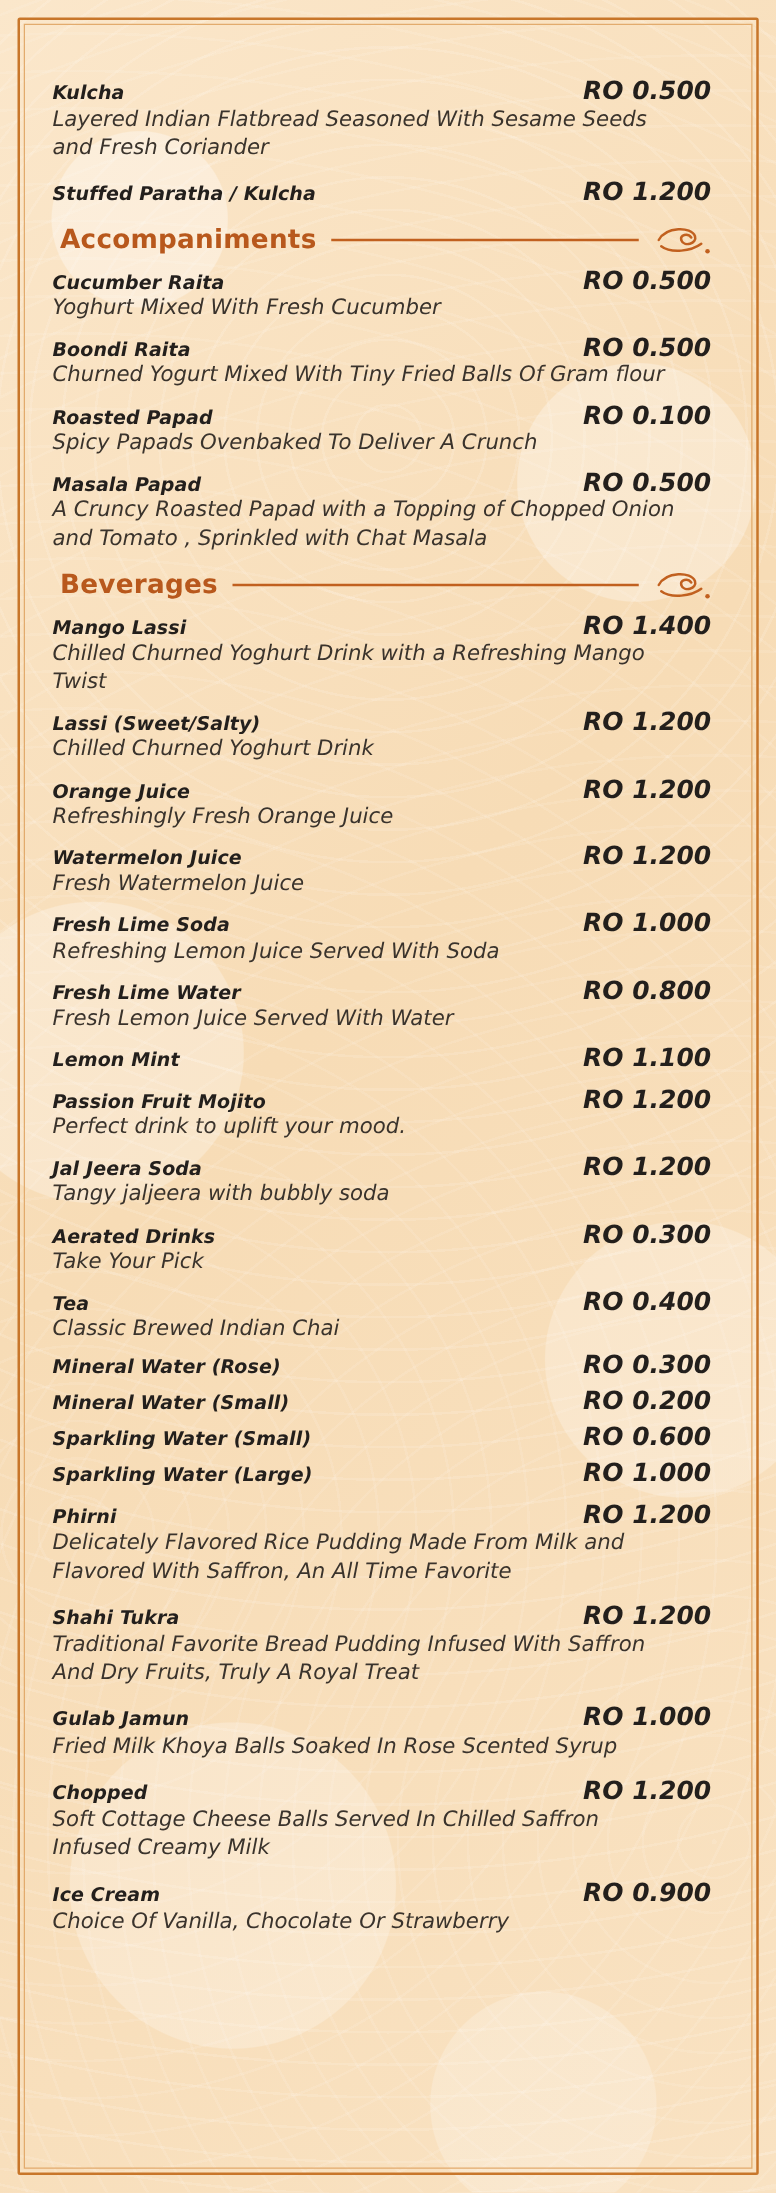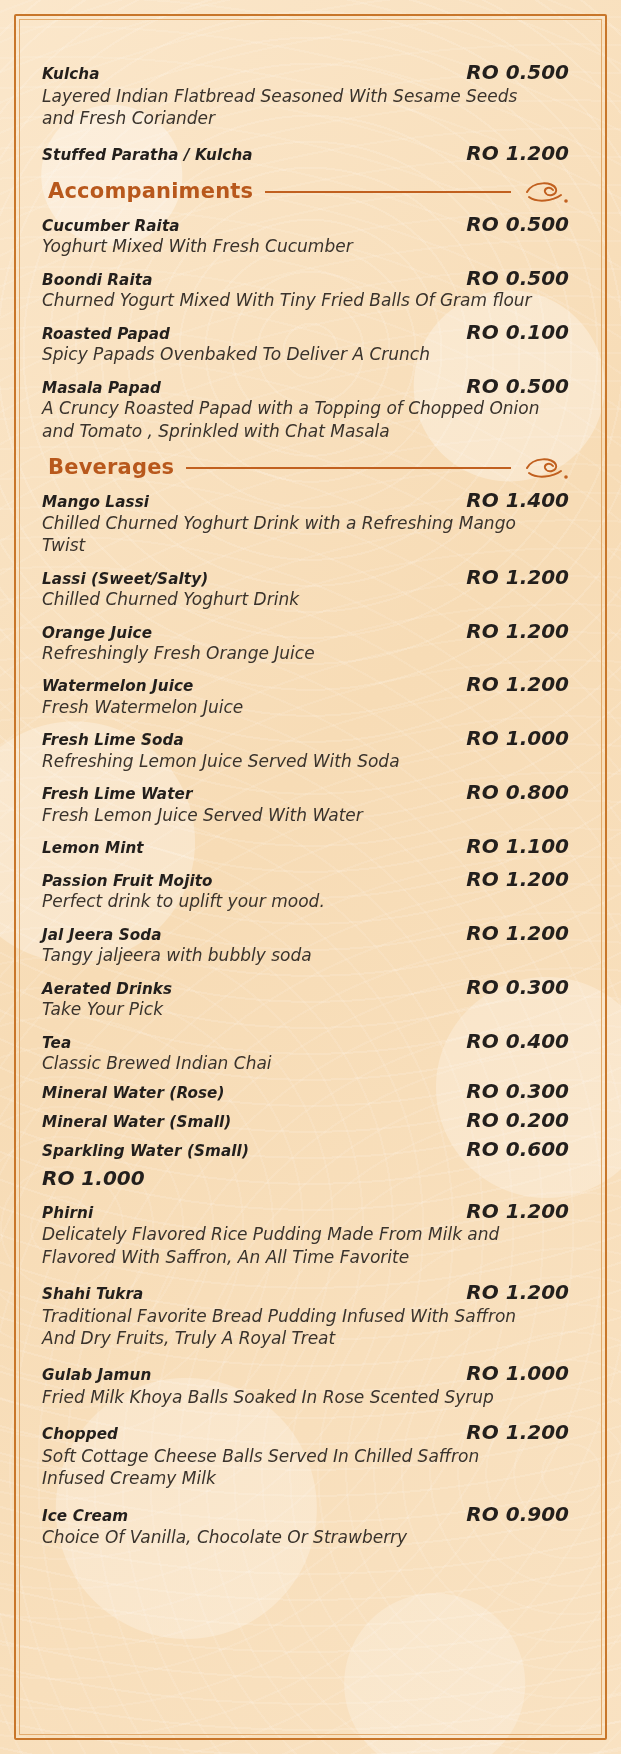--- a/index.html
+++ b/index.html
@@ -323,20 +323,21 @@
         </div>
       </div>
       <div class="item">
         <div class="row">
           <span class="name">Sparkling Water (Small)</span>
           <span class="price">RO 0.600</span>
         </div>
       </div>
       <div class="item">
         <div class="row">
+          <span class="name">Sparkling Water (Large)</span>
           <span class="price">RO 1.000</span>
         </div>
       </div>
     </div>
 
 
     <div class="gap-sm"></div>
 
     <div class="item">
       <div class="row">

